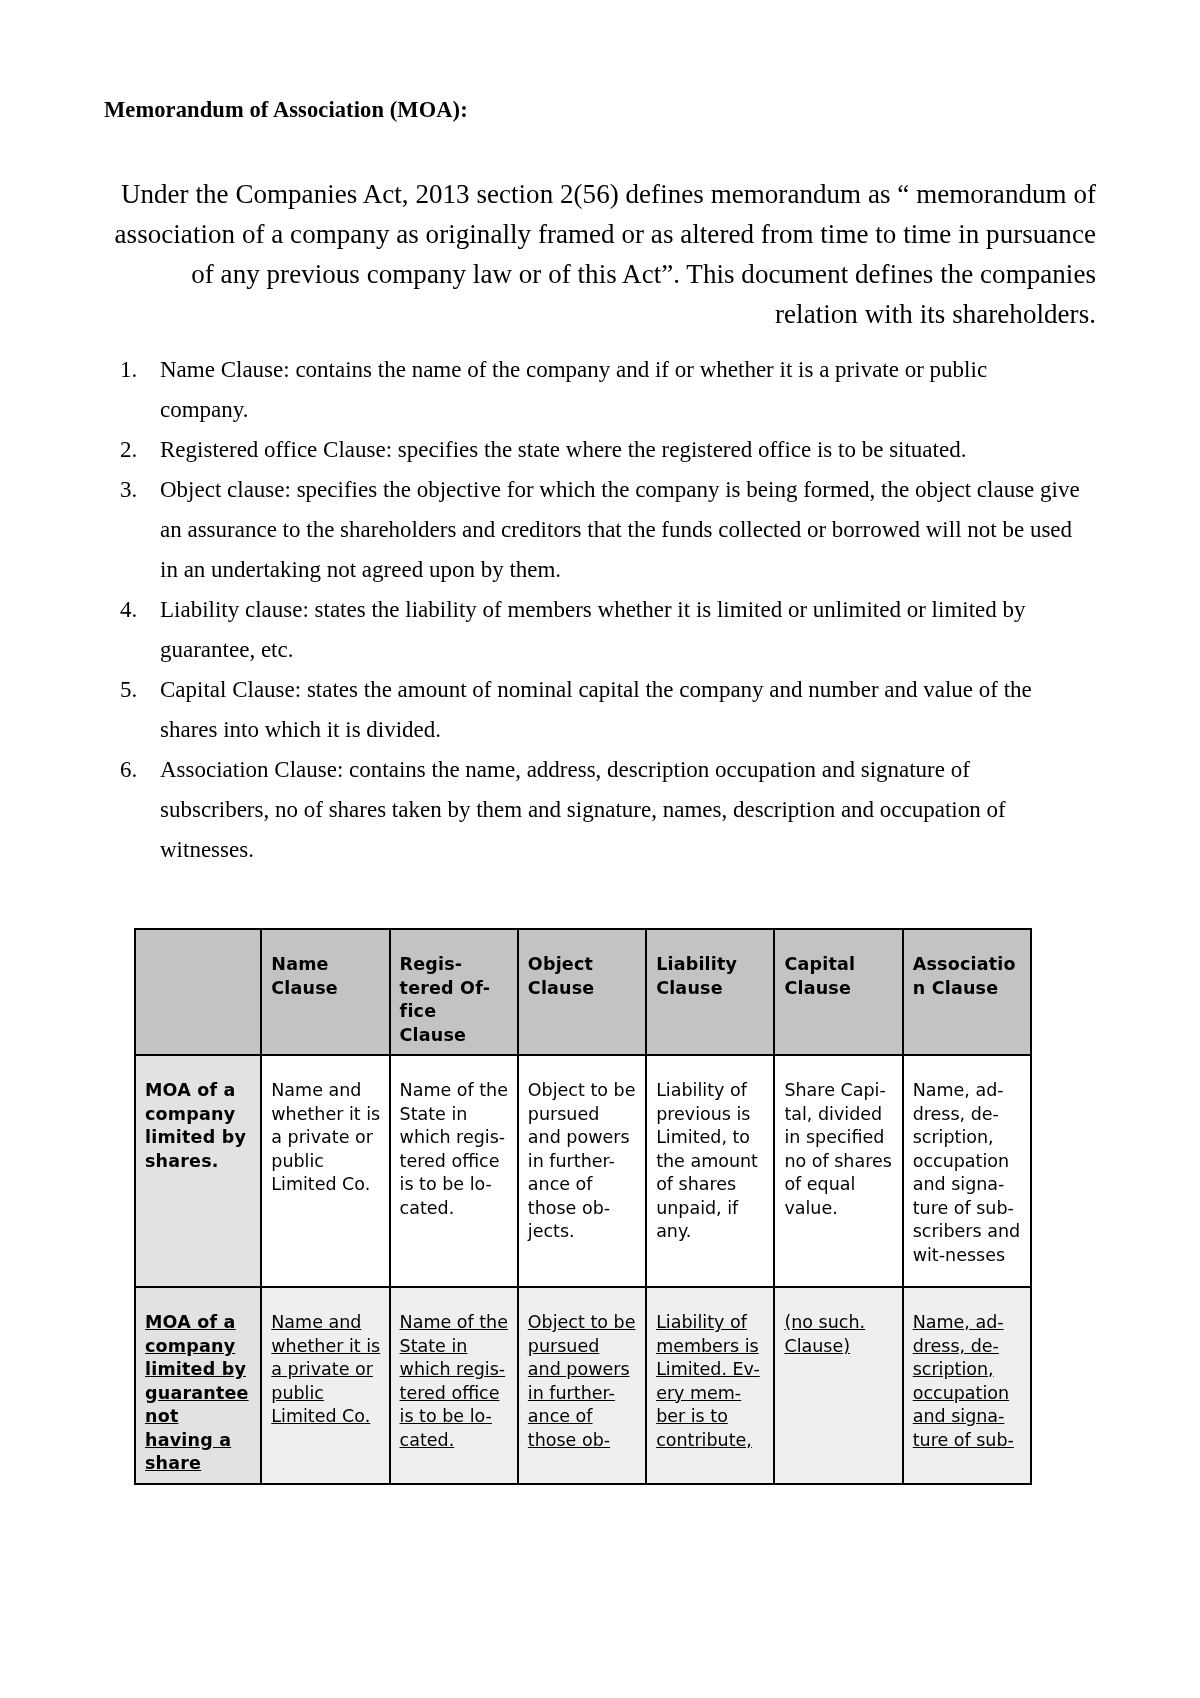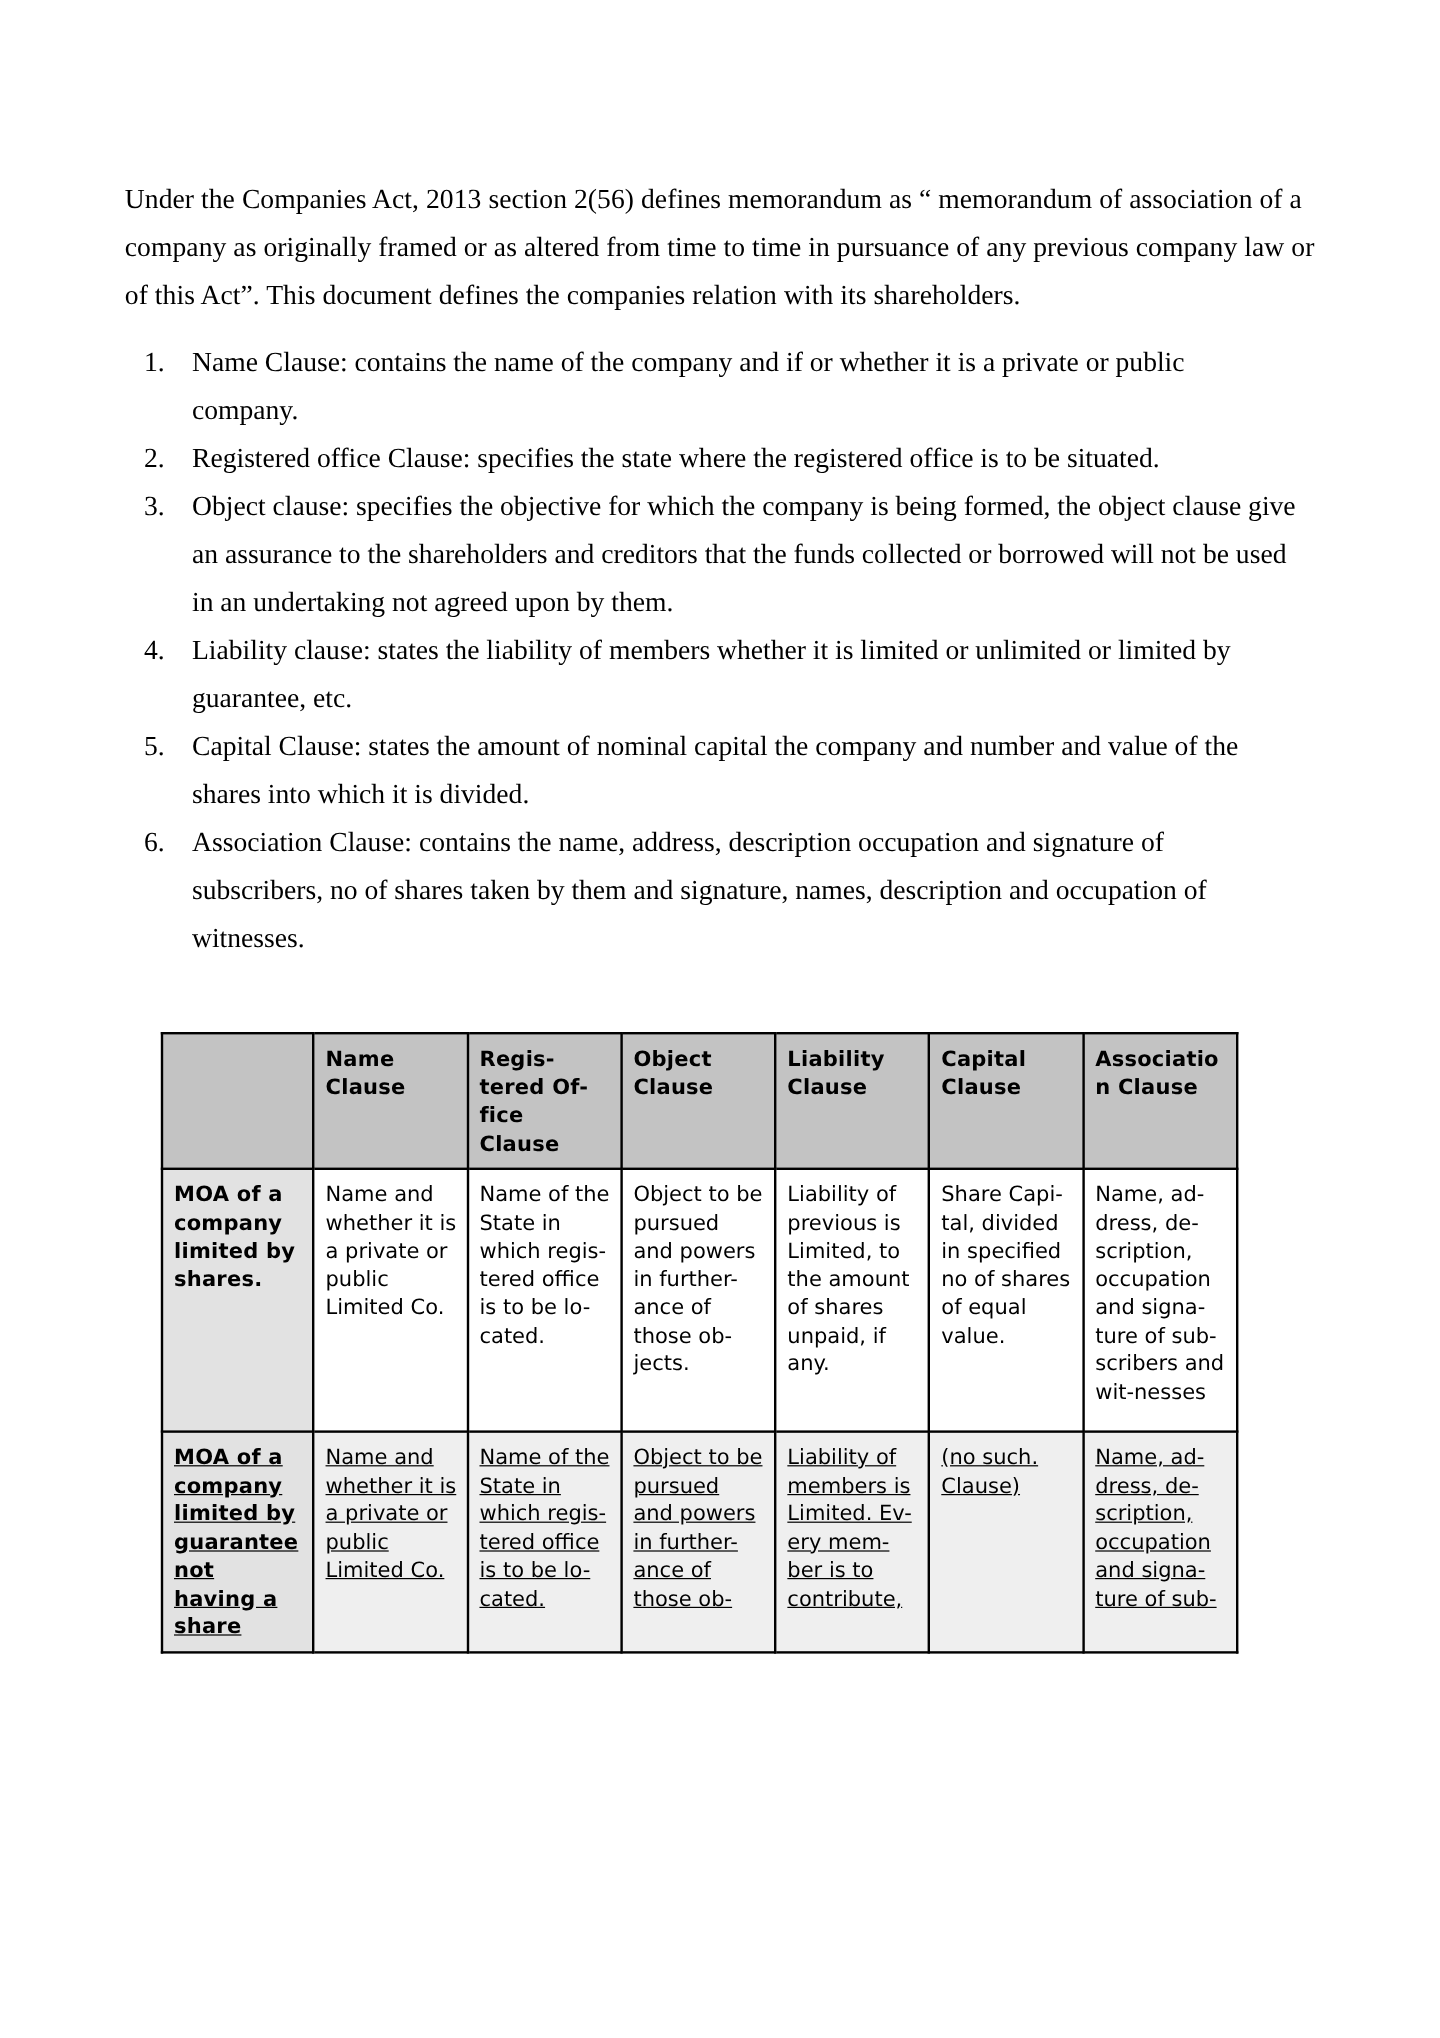--- a/index.html
+++ b/index.html
@@ -27,24 +27,24 @@
     font-family: "Liberation Serif", "DejaVu Serif", serif;
     font-size: 22.5px;
     font-weight: bold;
     line-height: 1.25;
     margin: 0 0 0 0;
     letter-spacing: 0.1px;
   }
   .spacer-after-title { height: 50px; }
 
   .body-par {
-    font-size: 23px;
+    font-size: 27px;
     line-height: 40px;
     margin: 0;
-    text-align: left;
+    text-align: right;
     letter-spacing: 0.05px;
   }
   .body-par.block {
     margin-bottom: 0px;
   }
   ol.clause-list {
     margin: 16px;
     padding-left: 0;
     list-style: none;
     counter-reset: clause;
@@ -74,21 +74,21 @@
   }
   table.moa-table {
     border-collapse: collapse;
     width: 898px;
     table-layout: fixed;
     font-family: "DejaVu Sans", "Liberation Sans", sans-serif;
   }
   table.moa-table td, table.moa-table th {
     border: 2px solid #000000;
     vertical-align: top;
-    padding: 10px 8px 7px 9px;
+    padding: 23px 8px 7px 9px;
     font-size: 17.5px;
     line-height: 23.5px;
     font-weight: normal;
     text-align: left;
     word-wrap: break-word;
   }
   table.moa-table thead th {
     background: #c3c3c3;
     font-weight: bold;
     height: 92px;
@@ -118,20 +118,21 @@
   }
   col.c-head { width: 126px; }
   col.c-cell { width: 128px; }
   col.c-last { width: 128px; }
 </style>
 </head>
 <body>
 
 <div class="page">
 
+  <h1 class="doc-title">Memorandum of Association (MOA):</h1>
   <div class="spacer-after-title"></div>
 
   <p class="body-par block">Under the Companies Act, 2013 section 2(56) defines memorandum as “ memorandum of association of a company as originally framed or as altered from time to time in pursuance of any previous company law or of this Act”. This document defines the companies relation with its shareholders.</p>
 
   <ol class="clause-list">
     <li>Name Clause: contains the name of the company and if or whether it is a private or public company.</li>
     <li>Registered office Clause: specifies the state where the registered office is to be situated.</li>
     <li>Object clause: specifies the objective for which the company is being formed, the object clause give an assurance to the shareholders and creditors that the funds collected or borrowed will not be used in an undertaking not agreed upon by them.</li>
     <li>Liability clause: states the liability of members whether it is limited or unlimited or limited by guarantee, etc.</li>
     <li>Capital Clause: states the amount of nominal capital the company and number and value of the shares into which it is divided.</li>

